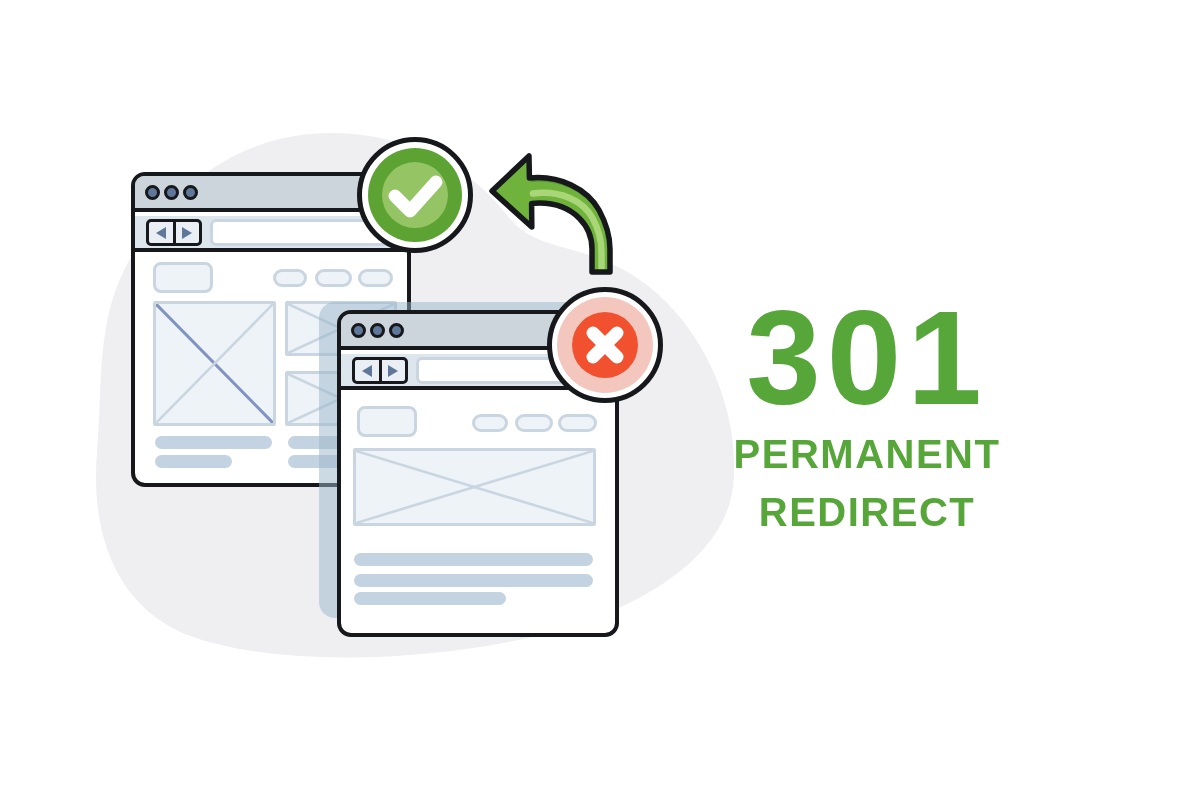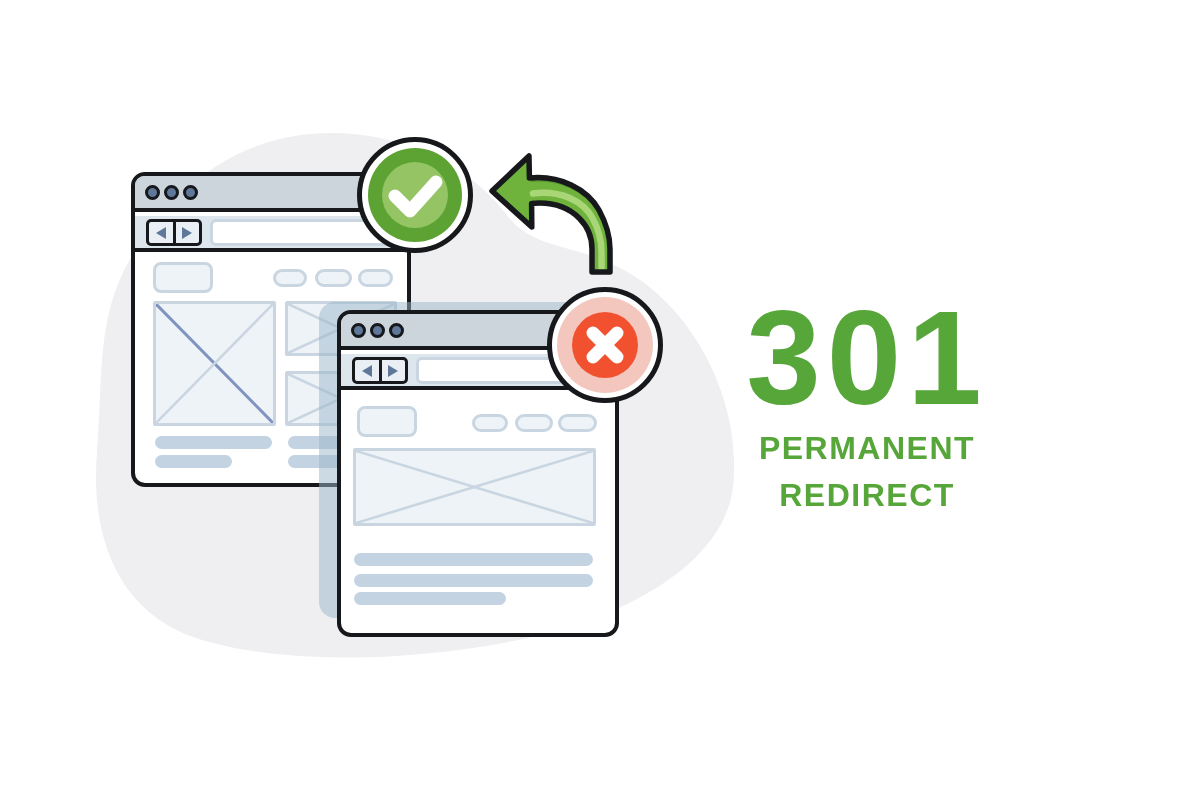--- a/index.html
+++ b/index.html
@@ -47,21 +47,21 @@
   .badge svg{position:absolute;inset:0;width:106px;height:106px;}
   .badge-green .ring{width:94px;height:94px;background:var(--green-badge-outer);}
   .badge-green .core{width:66px;height:66px;background:var(--green-badge-inner);}
   .badge-red .ring{width:96px;height:96px;background:var(--red-badge-ring);}
   .badge-red .core{width:66px;height:66px;background:var(--red-badge-core);}
   .shadowcard{left:319px;top:302px;width:290px;height:316px;border-radius:16px;
               background:rgba(154,181,202,0.5);}
   
   .caption{left:712px;top:294px;width:310px;text-align:center;color:var(--green-text);}
   .caption .code{font-size:134px;font-weight:bold;line-height:0.95;letter-spacing:6px;margin:0;}
-  .caption .sub{font-size:32px;font-weight:bold;letter-spacing:1.5px;line-height:1.35;margin:6px 0 0 0;}
+  .caption .sub{font-size:40px;font-weight:bold;letter-spacing:1.5px;line-height:1.35;margin:6px 0 0 0;}
 </style>
 </head>
 <body>
 
 <div class="stage">
 
   <svg class="abs" style="left:0;top:0;" width="1200" height="800" viewBox="0 0 1200 800">
     <path fill="var(--blob-gray)" d="M310 134
       C398 126 472 168 506 214 C536 254 577 240 634 276
       C700 318 742 408 733 487 C724 560 636 612 536 636

